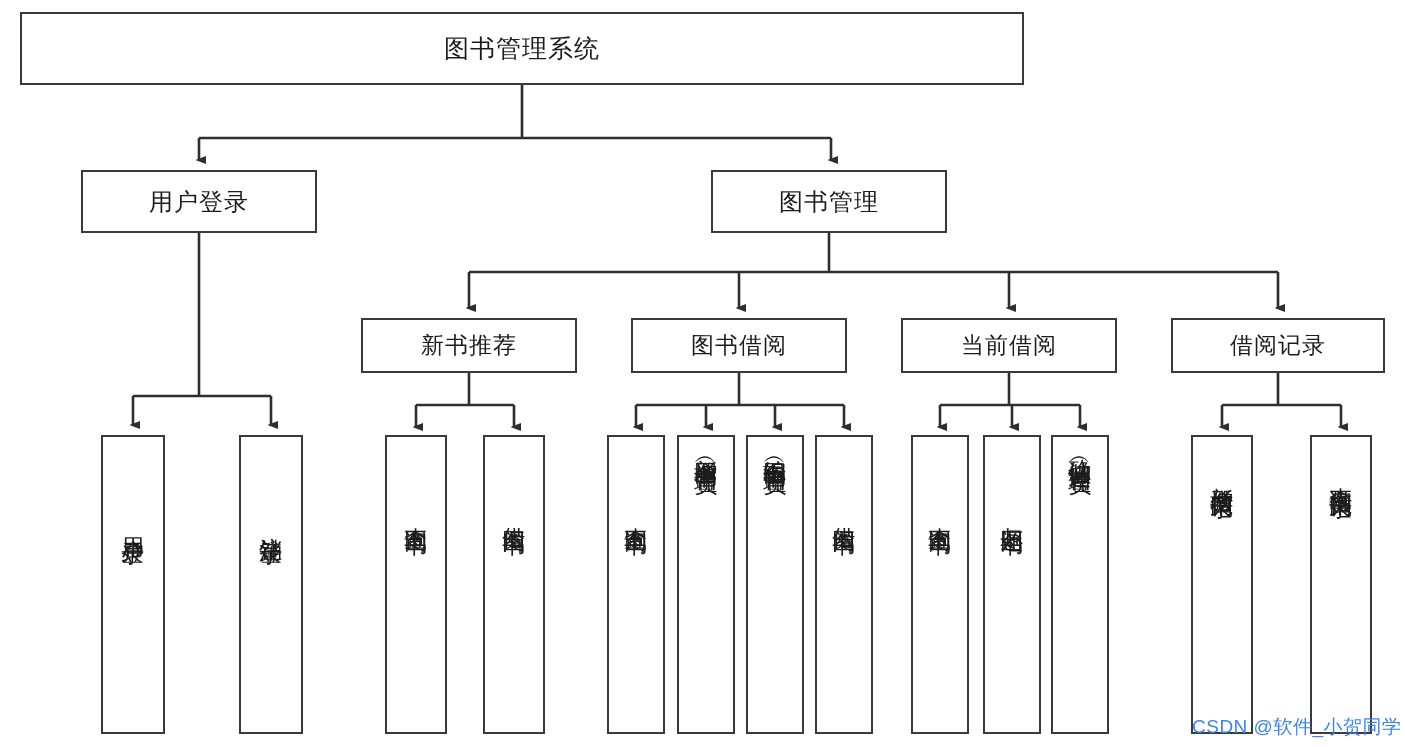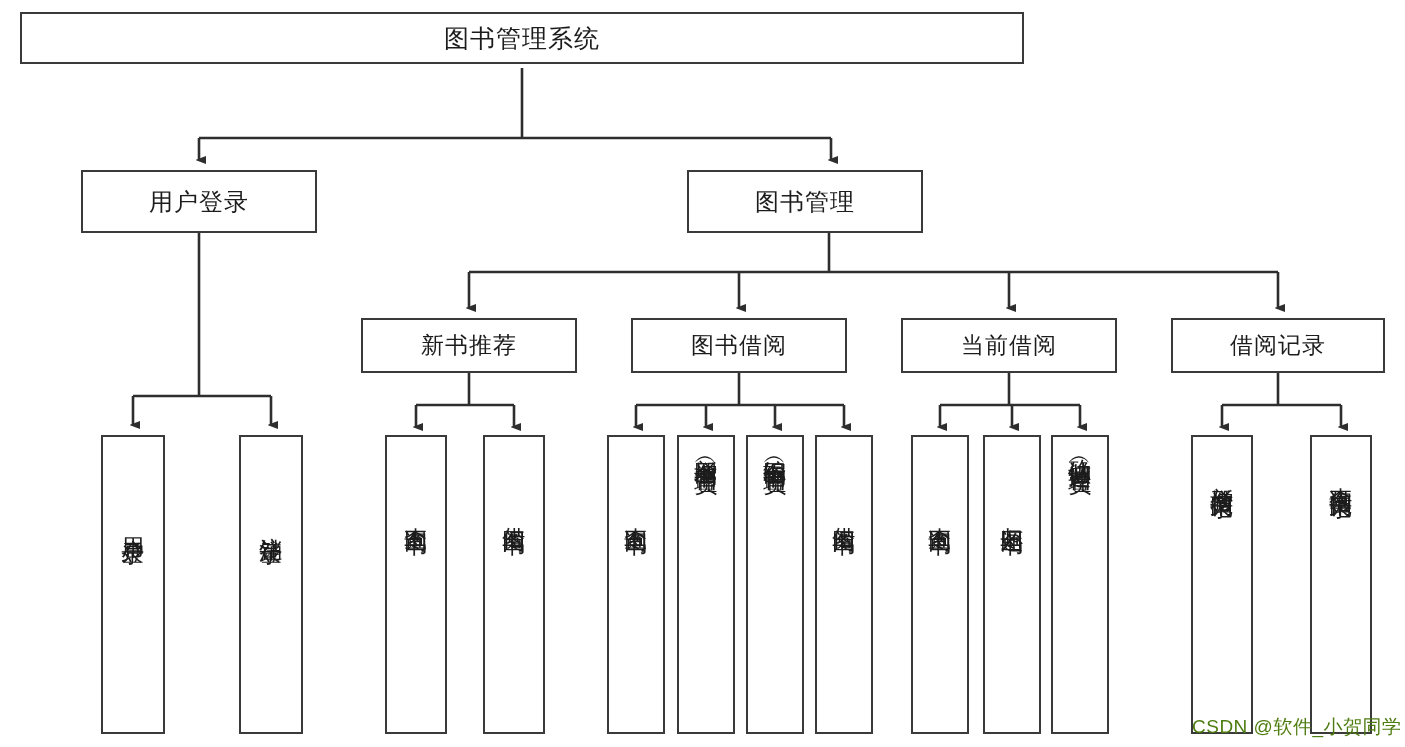--- a/index.html
+++ b/index.html
@@ -56,21 +56,21 @@
   }
   .htext {
     white-space: nowrap;
     letter-spacing: 1px;
   }
   #watermark {
     position: absolute;
     left: 1192px;
     top: 714px;
     font-size: 19px;
-    color: #4d7c0f;
+    color: #3b82f6;
     white-space: nowrap;
     z-index: 3;
     letter-spacing: 0.5px;
   }
 </style>
 </head>
 <body>
 
 <div id="canvas">
 
@@ -117,28 +117,28 @@
       <path d="M1012,405 L1012,427" marker-end="url(#arrow)"></path>
       <path d="M1080,405 L1080,427" marker-end="url(#arrow)"></path>
 
       <path d="M1278,373 L1278,405"></path>
       <path d="M1222,405 L1341,405"></path>
       <path d="M1222,405 L1222,427" marker-end="url(#arrow)"></path>
       <path d="M1341,405 L1341,427" marker-end="url(#arrow)"></path>
     </g>
   </svg>
 
-  <div class="node lv0" style="left:20px; top:12px; width:1004px; height:52px;">
+  <div class="node lv0" style="left:20px; top:12px; width:1004px; height:73px;">
     <span class="htext">图书管理系统</span>
   </div>
 
   <div class="node lv1" style="left:81px; top:170px; width:236px; height:63px;">
     <span class="htext">用户登录</span>
   </div>
-  <div class="node lv1" style="left:687px; top:170px; width:236px; height:63px;">
+  <div class="node lv1" style="left:711px; top:170px; width:236px; height:63px;">
     <span class="htext">图书管理</span>
   </div>
 
   <div class="node lv2" style="left:631px; top:318px; width:216px; height:55px;">
     <span class="htext">图书借阅</span>
   </div>
   <div class="node lv2" style="left:361px; top:318px; width:216px; height:55px;">
     <span class="htext">新书推荐</span>
   </div>
   <div class="node lv2" style="left:901px; top:318px; width:216px; height:55px;justify-content:center;">

